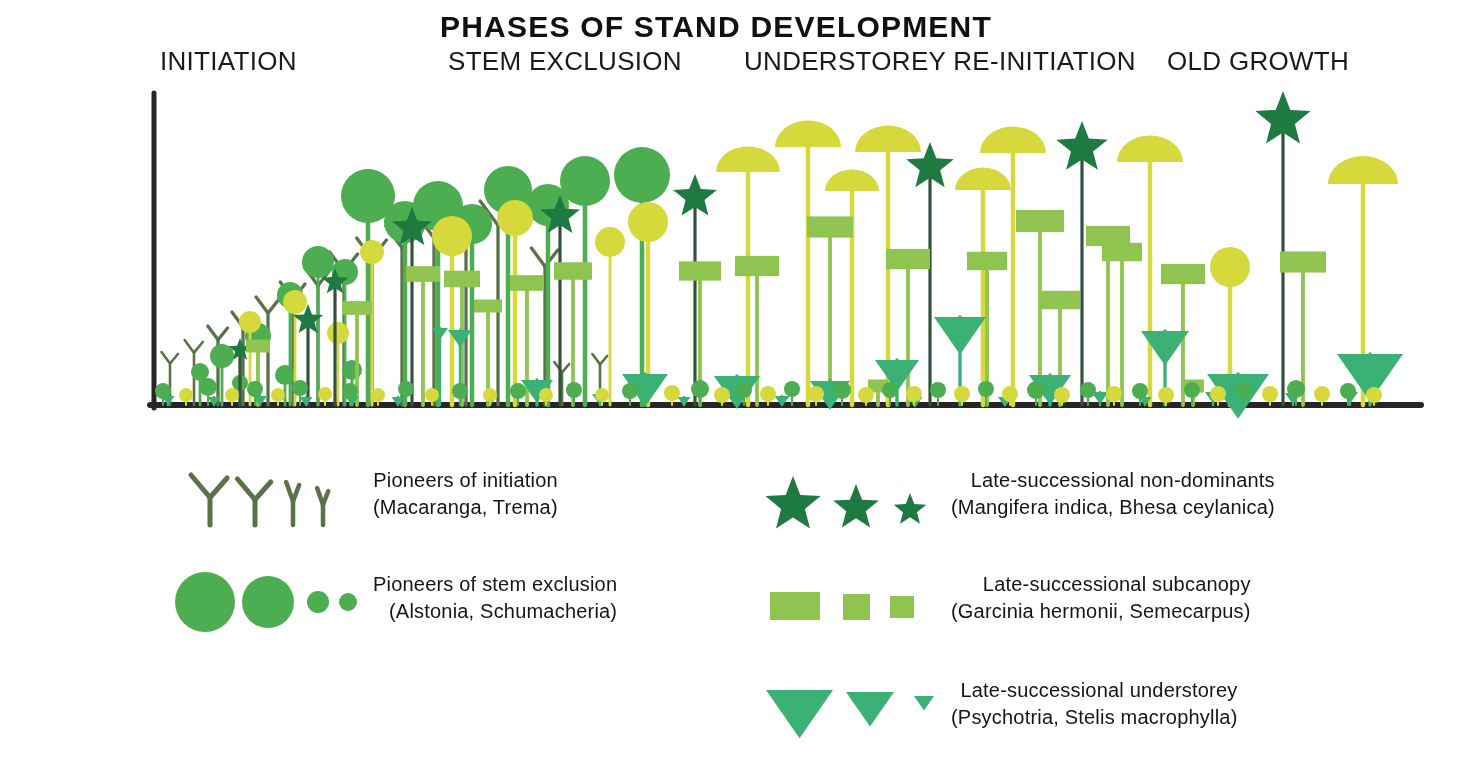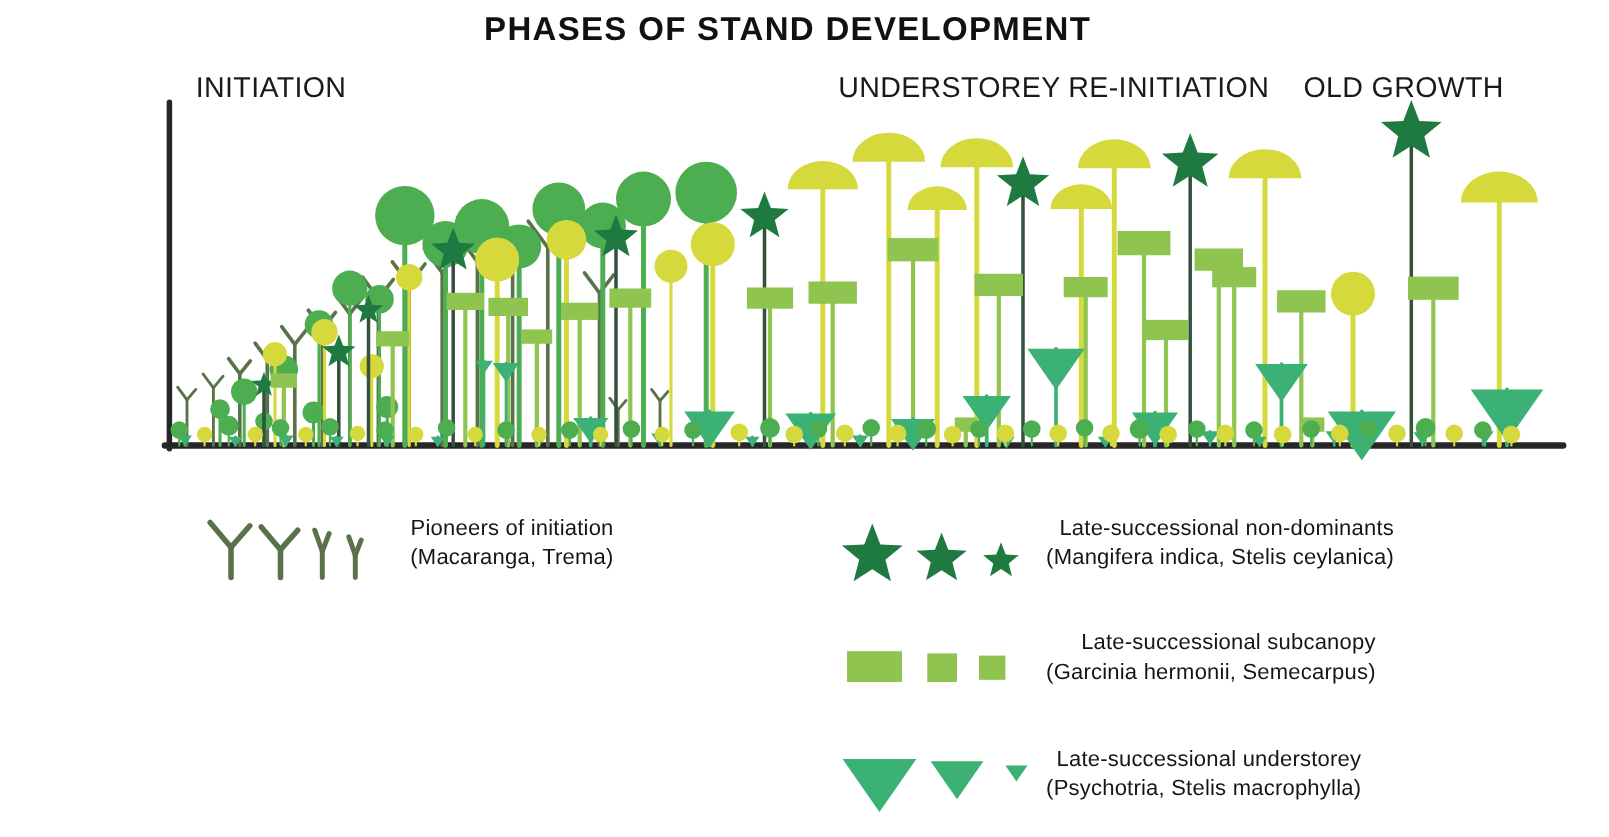--- a/index.html
+++ b/index.html
@@ -1,37 +1,38 @@
 <!DOCTYPE html>
 <html><head>
 <meta charset="utf-8">
 <style>
   html,body{margin:0;padding:0;background:#fff;}
   .page{position:relative;width:1439px;height:761px;background:#ffffff;overflow:hidden;
         font-family:"Liberation Sans",sans-serif;}
   .title{position:absolute;top:10px;left:0;width:1432px;text-align:center;
          font-size:30px;font-weight:bold;letter-spacing:1.2px;color:#111;}
-  .phase{position:absolute;top:64px;font-size:26px;letter-spacing:.3px;color:#1a1a1a;white-space:nowrap;margin-left:18px;}
+  .phase{position:absolute;top:46px;font-size:26px;letter-spacing:.3px;color:#1a1a1a;white-space:nowrap;}
   .p0{left:160px}.p1{left:448px}.p2{left:744px}.p3{left:1167px}
   #scene{position:absolute;left:0;top:0;}
   .leg-row{position:absolute;display:flex;align-items:center;}
   .col-l{left:173px}.col-r{left:764px}
   .r1{top:452px}.r2{top:556px}.r3{top:662px}
   .leg-sym{flex:0 0 auto;display:block;}
   .leg-text{font-size:20px;line-height:27px;color:#151515;letter-spacing:.2px;white-space:nowrap;text-align:right;}
   .leg-species{}
 </style>
 </head>
 <body>
 
 <div class="page">
 
   <div class="title">PHASES OF STAND DEVELOPMENT</div>
 
   <div class="phase p0">INITIATION</div>
+  <div class="phase p1">STEM EXCLUSION</div>
   <div class="phase p2">UNDERSTOREY RE-INITIATION</div>
   <div class="phase p3">OLD GROWTH</div>
 
   <svg id="scene" width="1463" height="761" viewBox="0 0 1463 761">
       <line x1="154" y1="93" x2="154" y2="408" stroke="#262626" stroke-width="5" stroke-linecap="round"></line>
       <line x1="150" y1="405" x2="1421" y2="405" stroke="#262626" stroke-width="6" stroke-linecap="round"></line>
       <line x1="170" y1="405" x2="170" y2="363.5" stroke="#5a7249" stroke-width="2.6" stroke-linecap="round"></line>
       <line x1="170" y1="363.5" x2="161.5" y2="352" stroke="#5a7249" stroke-width="2.6" stroke-linecap="round"></line>
       <line x1="170" y1="363.5" x2="178" y2="354" stroke="#5a7249" stroke-width="2.6" stroke-linecap="round"></line>
       <line x1="194" y1="405" x2="194" y2="352.65" stroke="#5a7249" stroke-width="2.6" stroke-linecap="round"></line>
@@ -375,31 +376,43 @@
         <line x1="150" y1="73" x2="150" y2="52.650000000000006" stroke="#5a7249" stroke-width="4.5" stroke-linecap="round"></line>
         <line x1="150" y1="52.650000000000006" x2="144.08" y2="36" stroke="#5a7249" stroke-width="4.5" stroke-linecap="round"></line>
         <line x1="150" y1="52.650000000000006" x2="155.328" y2="39" stroke="#5a7249" stroke-width="4.5" stroke-linecap="round"></line>
       </svg>
     <div class="leg-text">
       <div class="leg-name">Pioneers of initiation</div>
       <div class="leg-species">(Macaranga, Trema)</div>
     </div>
   </div>
 
+  <div class="leg-row col-l r2">
+    <svg class="leg-sym" width="200" height="84" viewBox="0 0 200 84">
+        <circle cx="32" cy="46" r="30" fill="#4cad51"></circle>
+        <circle cx="95" cy="46" r="26" fill="#4cad51"></circle>
+        <circle cx="145" cy="46" r="11" fill="#4cad51"></circle>
+        <circle cx="175" cy="46" r="9" fill="#4cad51"></circle>
+      </svg>
+    <div class="leg-text">
+      <div class="leg-name">Pioneers of stem exclusion</div>
+      <div class="leg-species">(Alstonia, Schumacheria)</div>
+    </div>
+  </div>
 
 
   <div class="leg-row col-r r1">
     <svg class="leg-sym" width="187" height="84" viewBox="0 0 187 84">
         <polygon points="29.0,24.0 36.3,42.9 56.6,44.0 40.9,56.9 46.0,76.5 29.0,65.5 12.0,76.5 17.1,56.9 1.4,44.0 21.7,42.9" fill="#1e7a41"></polygon>
         <polygon points="92.0,32.0 98.1,47.7 114.8,48.6 101.8,59.2 106.1,75.4 92.0,66.3 77.9,75.4 82.2,59.2 69.2,48.6 85.9,47.7" fill="#1e7a41"></polygon>
         <polygon points="146.0,41.0 150.3,52.1 162.2,52.7 153.0,60.3 156.0,71.8 146.0,65.3 136.0,71.8 139.0,60.3 129.8,52.7 141.7,52.1" fill="#1e7a41"></polygon>
       </svg>
     <div class="leg-text">
       <div class="leg-name">Late-successional non-dominants</div>
-      <div class="leg-species">(Mangifera indica, Stelis ceylanica)</div>
+      <div class="leg-species">(Mangifera indica, Bhesa ceylanica)</div>
     </div>
   </div>
 
   <div class="leg-row col-r r2">
     <svg class="leg-sym" width="187" height="84" viewBox="0 0 187 84">
         <rect x="6" y="36" width="50" height="28" fill="#8ec44f"></rect>
         <rect x="79" y="38" width="27" height="26" fill="#8ec44f"></rect>
         <rect x="126" y="40" width="24" height="22" fill="#8ec44f"></rect>
       </svg>
     <div class="leg-text">

